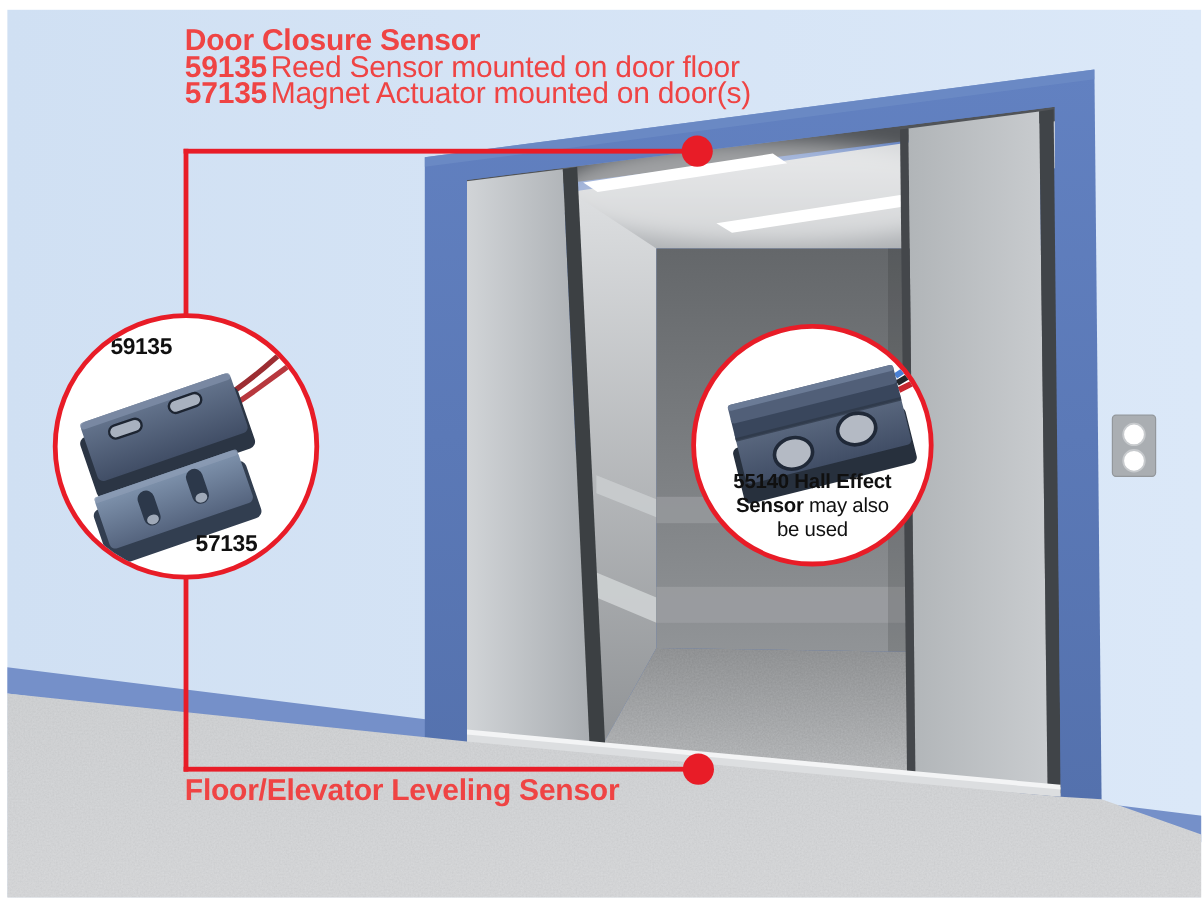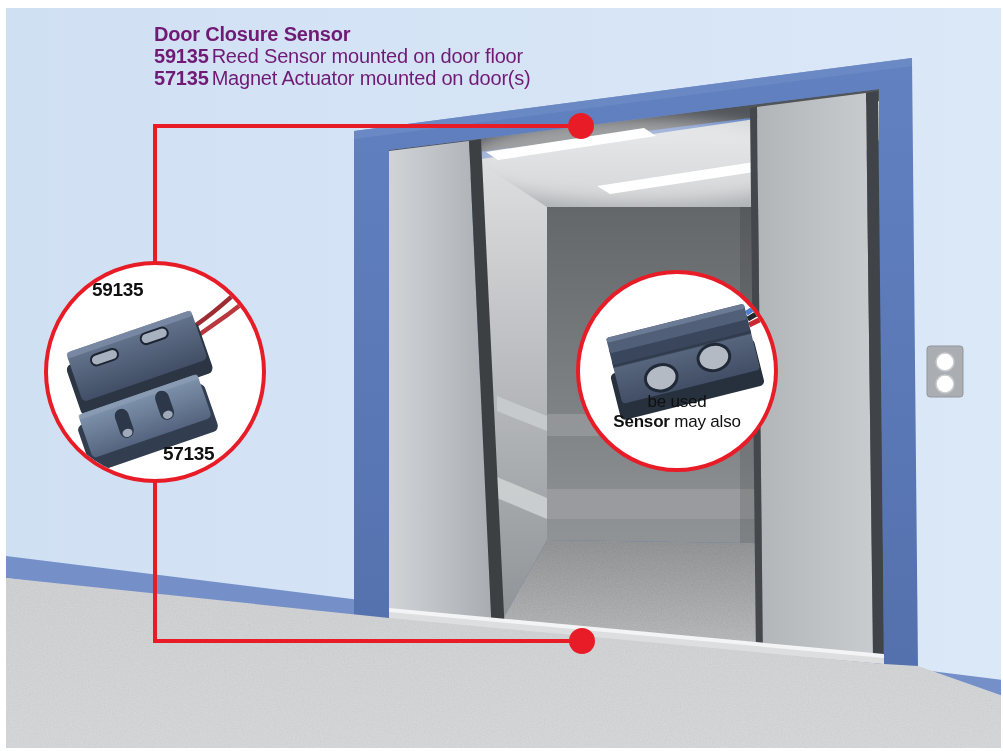--- a/index.html
+++ b/index.html
@@ -1,19 +1,19 @@
 <!DOCTYPE html>
 <html><head>
 <meta charset="utf-8">
 <style>
   html,body{margin:0;padding:0;background:#ffffff;}
   body{font-family:"Liberation Sans", sans-serif;}
   .stage{position:relative;width:1003px;height:751px;background:#ffffff;overflow:hidden;}
   svg.scene{position:absolute;left:0;top:0;}
-  .caption{position:absolute;color:#701a75;font-size:20px;line-height:22px;letter-spacing:-0.2px;white-space:nowrap;}
+  .caption{position:absolute;color:#ef4444;font-size:25px;line-height:22px;letter-spacing:-0.2px;white-space:nowrap;}
   .caption .title{font-weight:700;}
   .caption .num{font-weight:700;padding-right:3px;}
   .callout{position:absolute;background:#ffffff;border:4px solid #e81c27;border-radius:50%;box-sizing:border-box;overflow:hidden;}
   .callout svg{position:absolute;left:0;top:0;}
   .part-label{position:absolute;font-weight:700;font-size:19px;color:#101010;letter-spacing:-0.3px;}
   .hall-text{position:absolute;left:0;right:0;text-align:center;font-size:17px;line-height:20px;color:#101010;letter-spacing:-0.2px;}
   .hall-text .b{font-weight:700;}
 </style>
 </head>
 <body>
@@ -133,20 +133,21 @@
     </g>
   </svg>
 
   <div class="caption" style="left:154px;top:23px;">
     <div class="title">Door Closure Sensor</div>
     <div><span class="num">59135</span><span>Reed Sensor mounted on door floor</span></div>
     <div><span class="num">57135</span><span>Magnet Actuator mounted on door(s)</span></div>
   </div>
 
   <div class="caption" style="left:154px;top:648px;">
+    <div class="title">Floor/Elevator Leveling Sensor</div>
   </div>
 
   <div class="callout" style="left:44px;top:261px;width:222px;height:222px;">
     <svg width="214" height="214" viewBox="0 0 214 214">
       <defs>
         <linearGradient id="snTopA" x1="0" y1="0" x2="0" y2="1">
           <stop offset="0" stop-color="#66768f"></stop>
             <stop offset="1" stop-color="#414e66"></stop>
         </linearGradient>
         <linearGradient id="snTopB" x1="0" y1="0" x2="0" y2="1">
@@ -197,18 +198,19 @@
         <rect x="0" y="22" width="142" height="46" rx="4" fill="url(#snTopC)"></rect>
         <rect x="0" y="12" width="142" height="18" fill="#39465c"></rect>
         <rect x="0" y="0" width="142" height="16" rx="3" fill="#515f78"></rect>
         <rect x="0" y="0" width="142" height="5" rx="2.5" fill="#6b7b96"></rect>
         <rect x="0" y="28" width="142" height="3" fill="#2c3646" opacity="0.7"></rect>
         <ellipse cx="44" cy="52" rx="16" ry="13" fill="#b4bac4" stroke="#202938" stroke-width="3"></ellipse>
         <ellipse cx="100" cy="45" rx="16" ry="13" fill="#b4bac4" stroke="#202938" stroke-width="3"></ellipse>
       </g>
     </svg>
     <div class="hall-text" style="top:118px;">
+      <div class="b">55140 Hall Effect</div>
+      <div><span class="b">Sensor</span><span> may also</span></div>
       <div>be used</div>
-      <div><span class="b">Sensor</span><span> may also</span></div>
     </div>
   </div>
 
 </div>
 
 </body></html>

